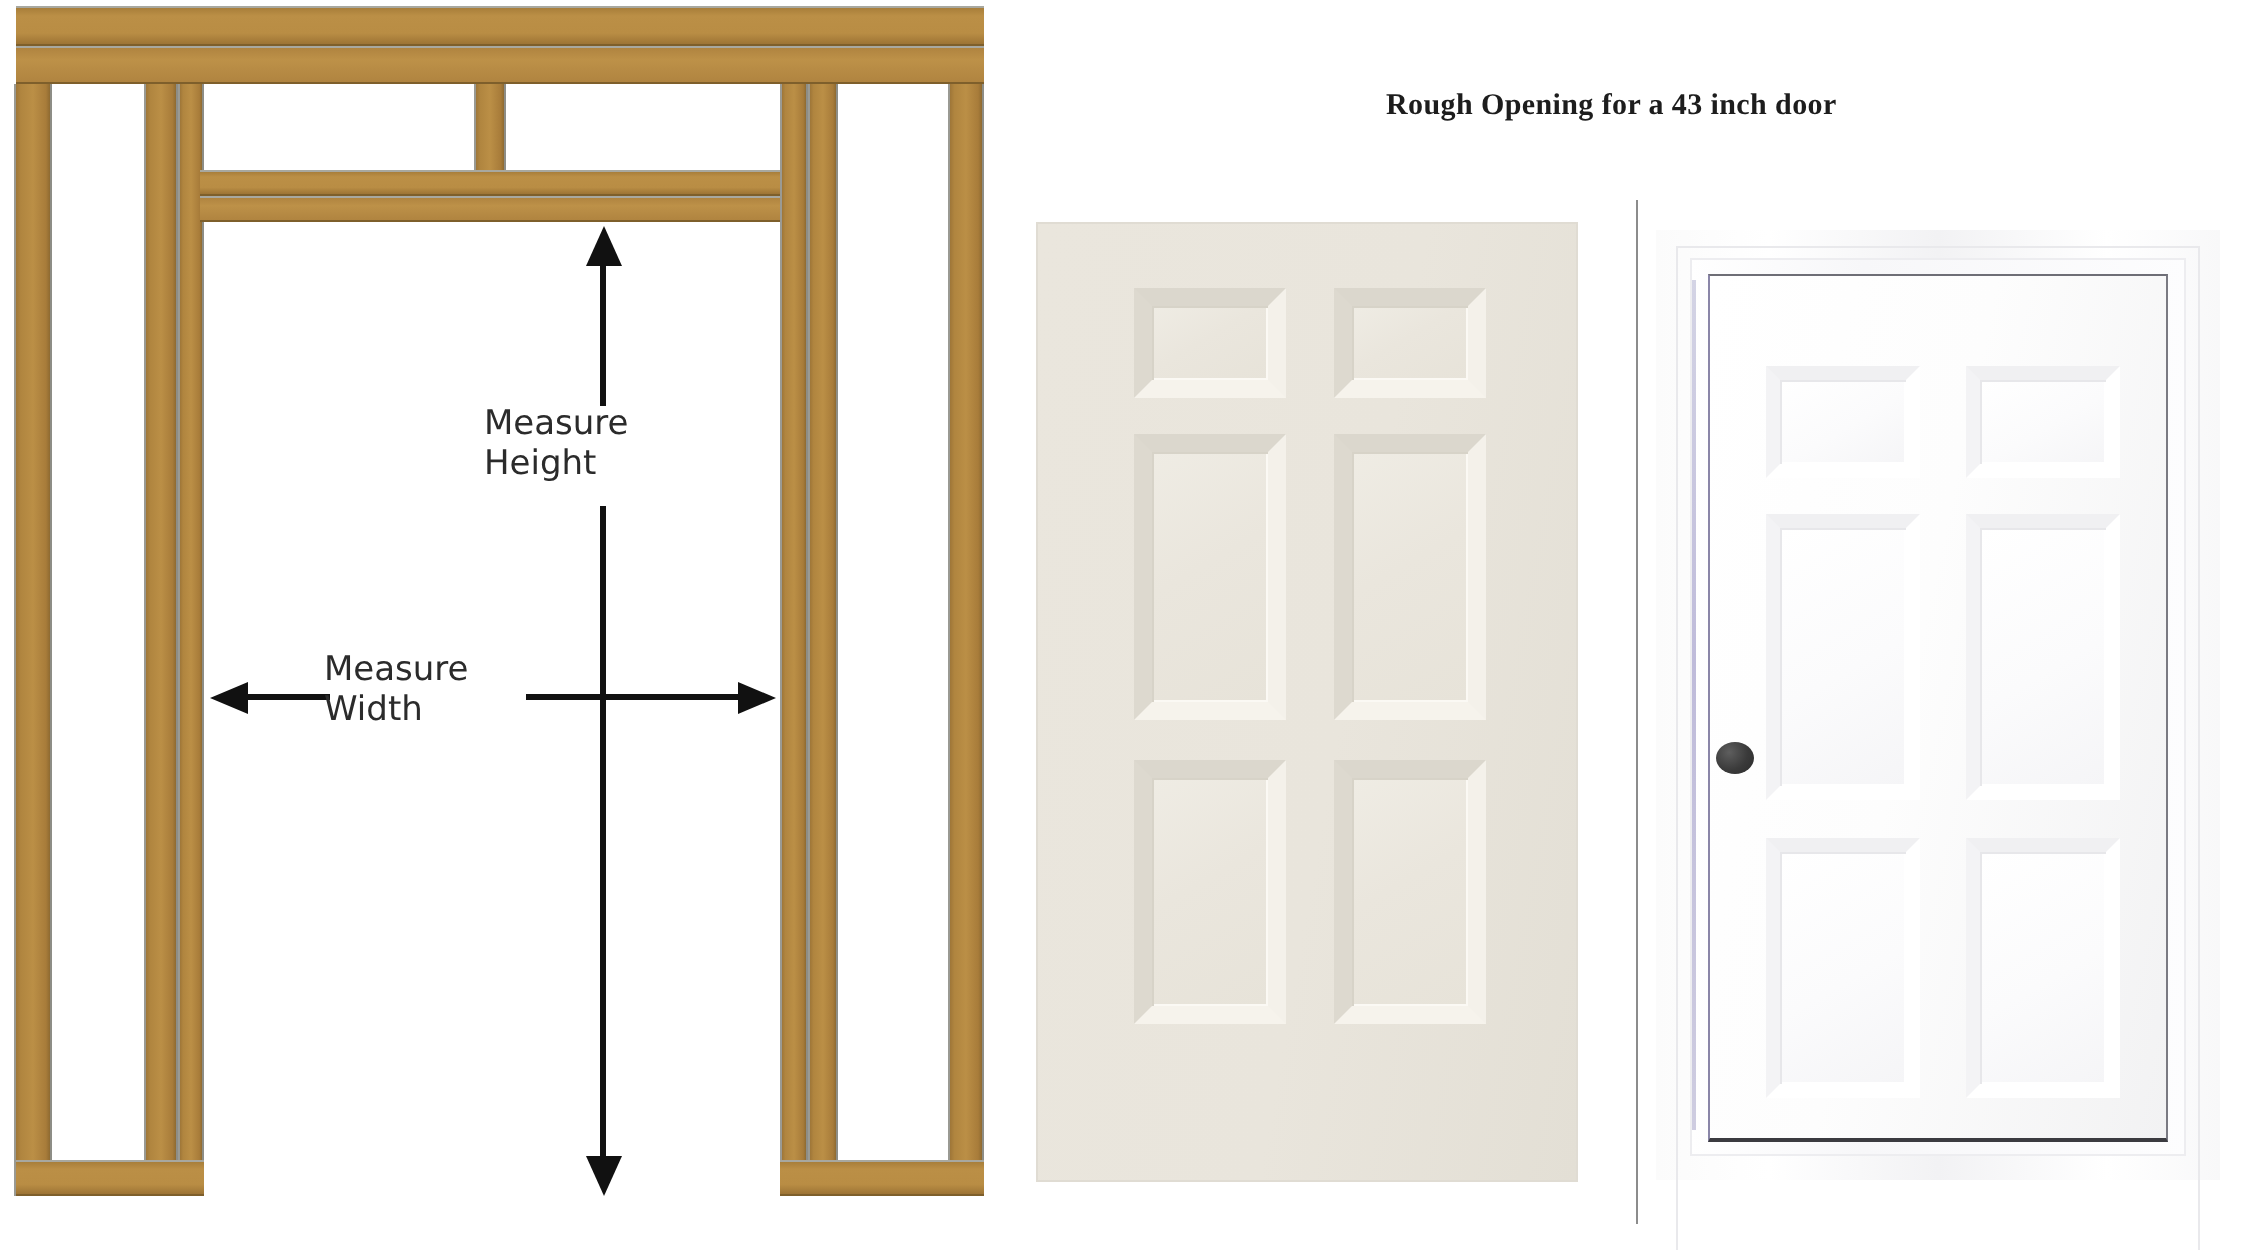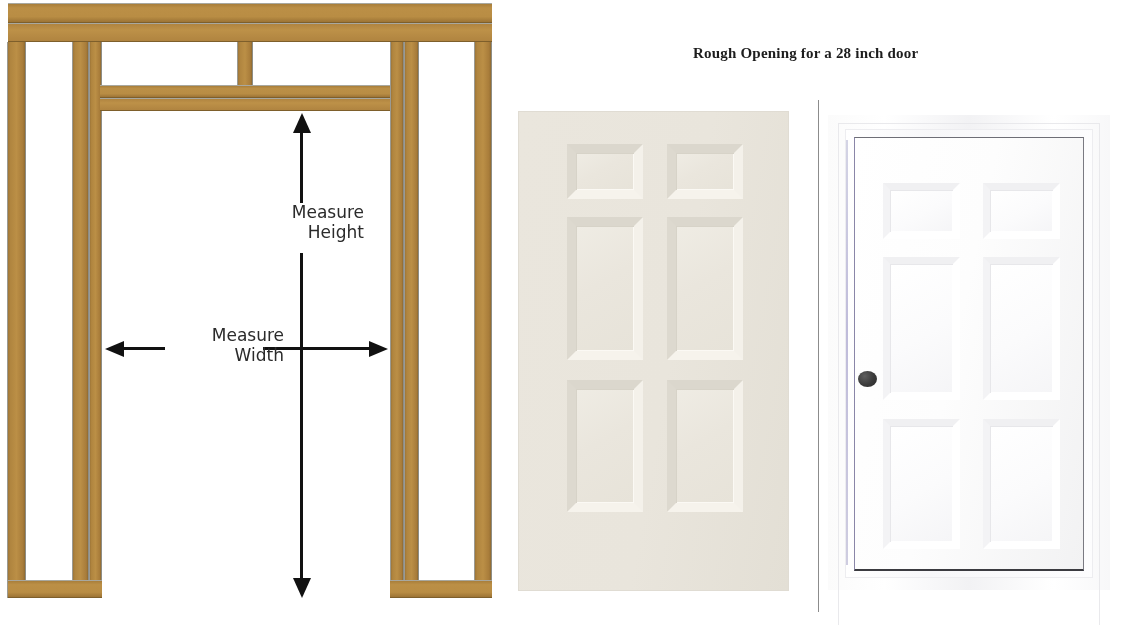--- a/index.html
+++ b/index.html
@@ -20,21 +20,21 @@
 
   
   .arrowline{position:absolute;background:#111111;}
   .arrowhead{position:absolute;width:0;height:0;}
   .ah-up{border-left:9px solid transparent;border-right:9px solid transparent;border-bottom:20px solid #111;}
   .ah-down{border-left:9px solid transparent;border-right:9px solid transparent;border-top:20px solid #111;}
   .ah-left{border-top:8px solid transparent;border-bottom:8px solid transparent;border-right:19px solid #111;}
   .ah-right{border-top:8px solid transparent;border-bottom:8px solid transparent;border-left:19px solid #111;}
 
   .measure-label{position:absolute;color:#2b2b2b;font-size:17px;line-height:20px;
-    font-family:"DejaVu Sans",sans-serif;font-weight:400;text-align:right;white-space:pre-line;}
+    font-family:"DejaVu Sans",sans-serif;font-weight:400;text-align:left;white-space:pre-line;}
 
   
   .doc-title{position:absolute;font-family:"Liberation Serif",serif;font-weight:bold;
     font-size:15px;color:#1d1d1d;letter-spacing:.2px;white-space:nowrap;}
 
   
   .divider{position:absolute;background:#8c8c8c;width:1px;}
 
   
   #door-cream{position:absolute;left:519px;top:112px;width:269px;height:478px;
@@ -119,21 +119,21 @@
       <div class="arrowline" style="left:263px;top:347px;width:107px;height:3px;"></div>
       <div class="arrowhead ah-right" style="left:369px;top:341px;"></div>
     </div>
 
     <div class="measure-label" style="left:242px;top:202px;width:122px;">Measure
 Height</div>
     <div class="measure-label" style="left:162px;top:325px;width:122px;">Measure
 Width</div>
   </div>
 
-  <div class="doc-title" style="left:693px;top:45px;">Rough Opening for a 28 inch door</div>
+  <div class="doc-title" style="left:693px;top:45px;">Rough Opening for a 43 inch door</div>
 
   <div id="door-cream">
     <div class="cp bevel" style="left:48px;top:32px;width:76px;height:55px;">
         <div class="face"></div>
       </div>
     <div class="cp bevel" style="left:148px;top:32px;width:76px;height:55px;">
         <div class="face"></div>
       </div>
     <div class="cp bevel" style="left:48px;top:105px;width:76px;height:143px;">
         <div class="face"></div>

